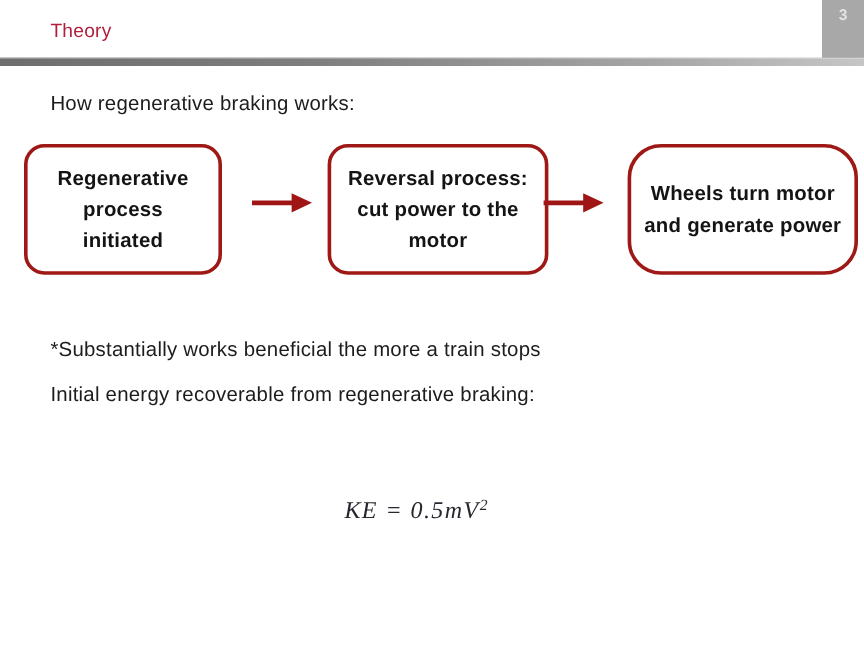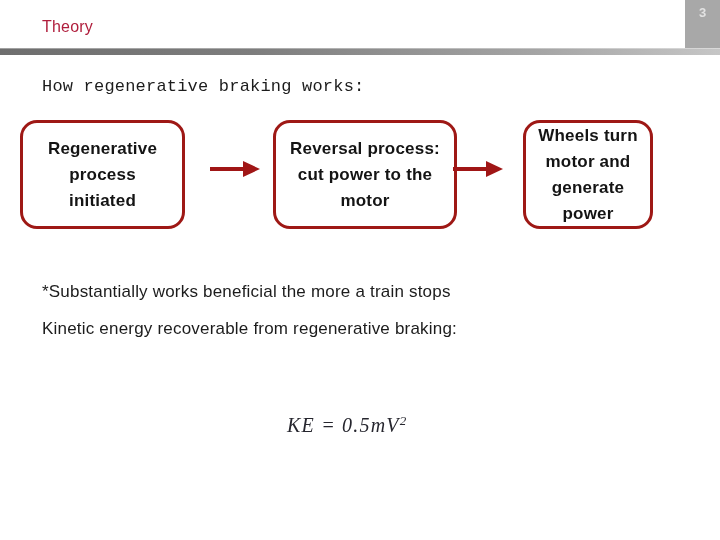--- a/index.html
+++ b/index.html
@@ -57,21 +57,21 @@
     box-shadow: inset 0 1px 0 rgba(255,255,255,0.35);
   }
   
   .text-line {
     position: absolute;
     left: 42px;
     font-size: 17px;
     color: #1c1c1c;
     letter-spacing: 0.2px;
   }
-  .intro-line   { top: 77px; font-family: Liberation Mono, monospace; }
+  .intro-line   { top: 77px; }
   .note-line    { top: 282px; }
   .kinetic-line { top: 319px; }
   
   .flow-box {
     position: absolute;
     top: 120px;
     height: 109px;
     box-sizing: border-box;
     background: #ffffff;
     border: 3px solid #9e1815;
@@ -81,21 +81,21 @@
     justify-content: center;
     text-align: center;
     font-weight: bold;
     color: #141414;
     font-size: 17px;
     line-height: 26px;
     letter-spacing: 0.2px;
   }
   .flow-box-1 { left: 20px;  width: 165px; padding: 0 21px; }
   .flow-box-2 { left: 273px; width: 184px; padding: 0 9px; }
-  .flow-box-3 { left: 523px; width: 130px; padding: 0 10px; }
+  .flow-box-3 { left: 523px; width: 192px; padding: 0 10px; border-radius: 28px; }
   
   .flow-arrow {
     position: absolute;
     top: 158px;
     width: 52px;
     height: 22px;
   }
   .flow-arrow-1 { left: 208px; }
   .flow-arrow-2 { left: 451px; }
   
@@ -146,18 +146,18 @@
   <svg class="flow-arrow flow-arrow-2" viewBox="0 0 52 22">
     <line x1="2" y1="11" x2="37" y2="11" stroke="#a01616" stroke-width="4"></line>
     <polygon points="35,3 52,11 35,19" fill="#a01616"></polygon>
   </svg>
 
   <div class="flow-box flow-box-3">
     <span>Wheels turn motor and generate power</span>
   </div>
 
   <div class="text-line note-line">*Substantially works beneficial the more a train stops</div>
-  <div class="text-line kinetic-line">Kinetic energy recoverable from regenerative braking:</div>
+  <div class="text-line kinetic-line">Initial energy recoverable from regenerative braking:</div>
 
   <div class="formula formula-ke"><span>KE = 0.5mV</span><sup>2</sup></div>
 
 
 </div>
 
 </body></html>

